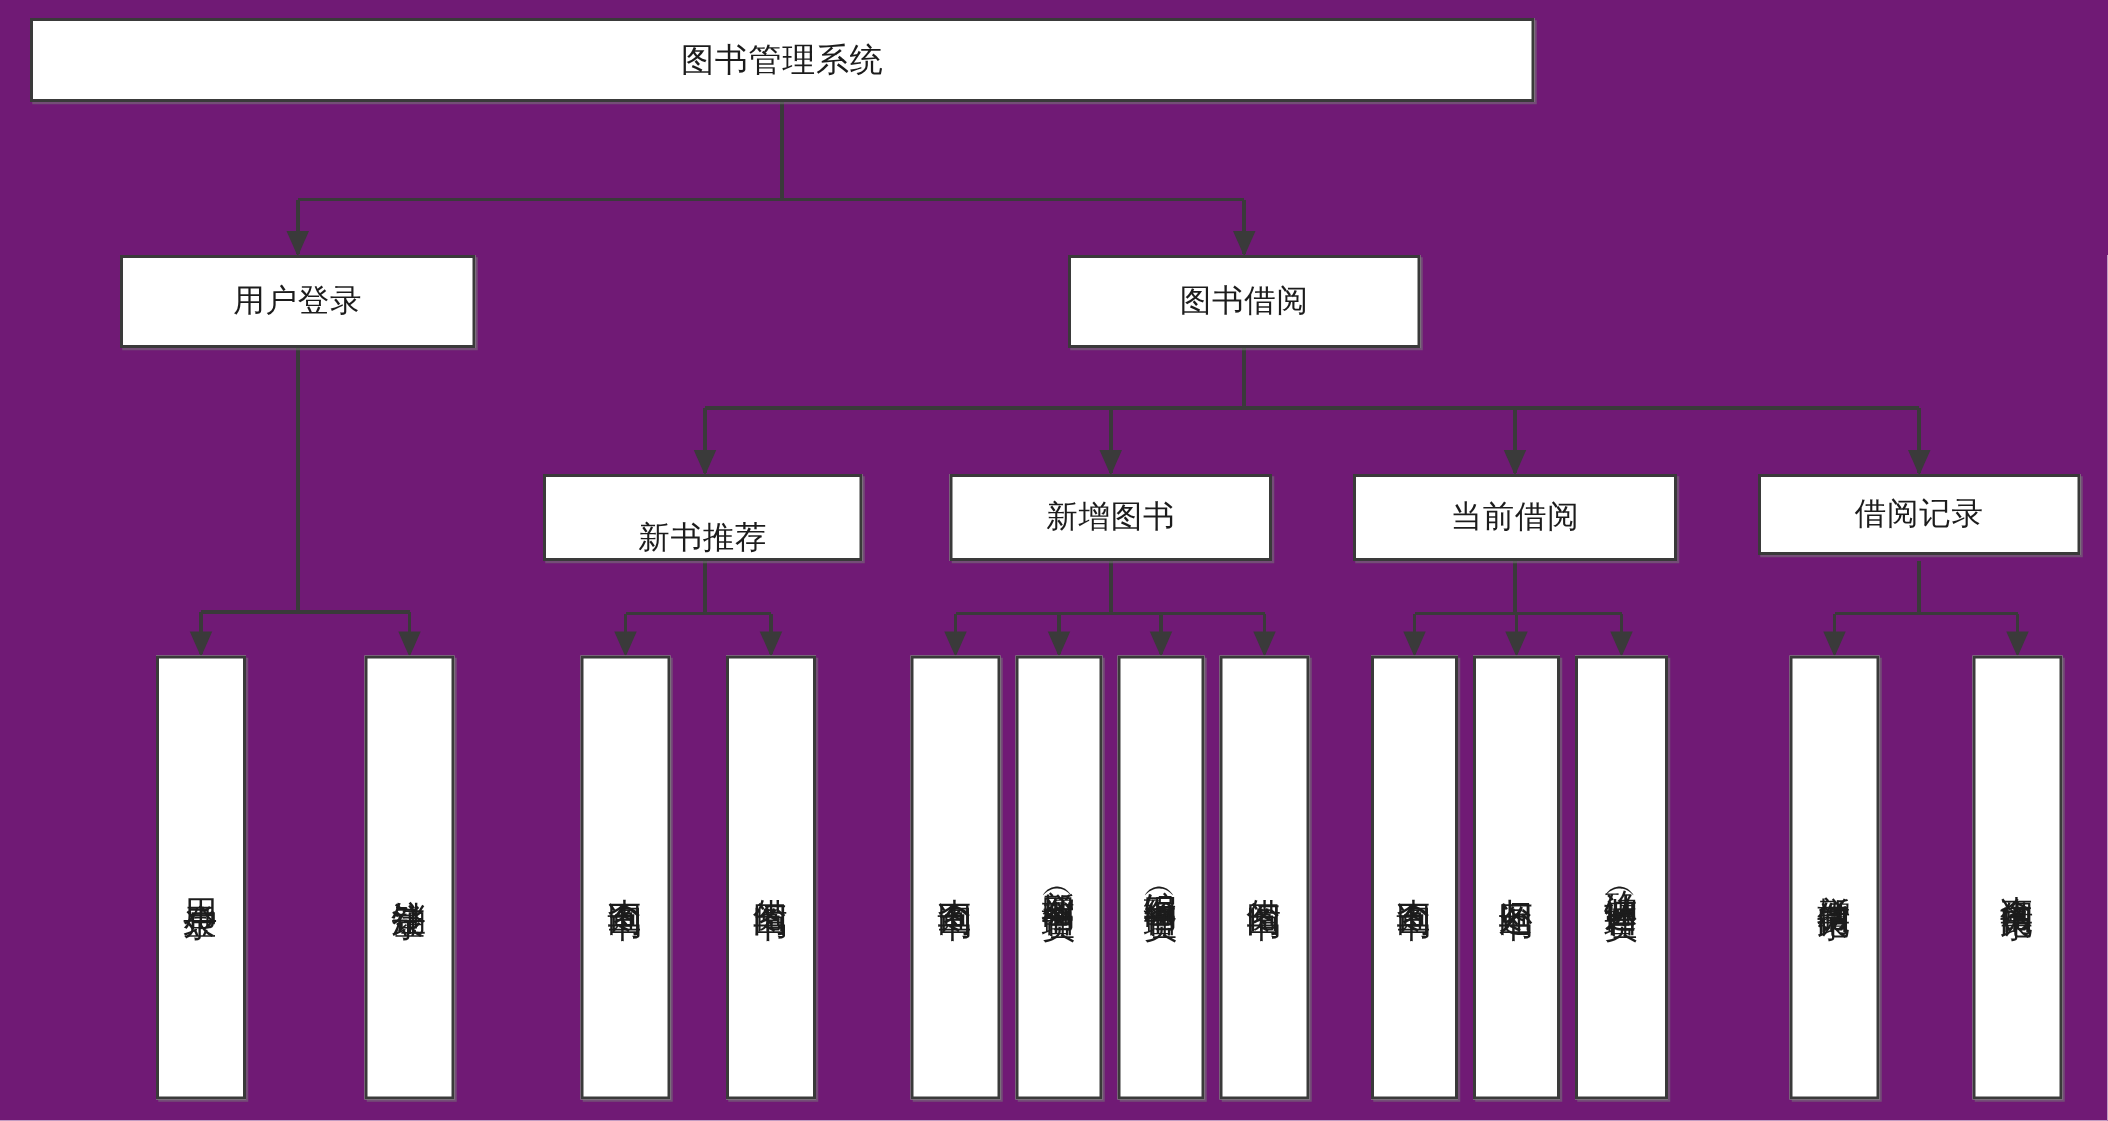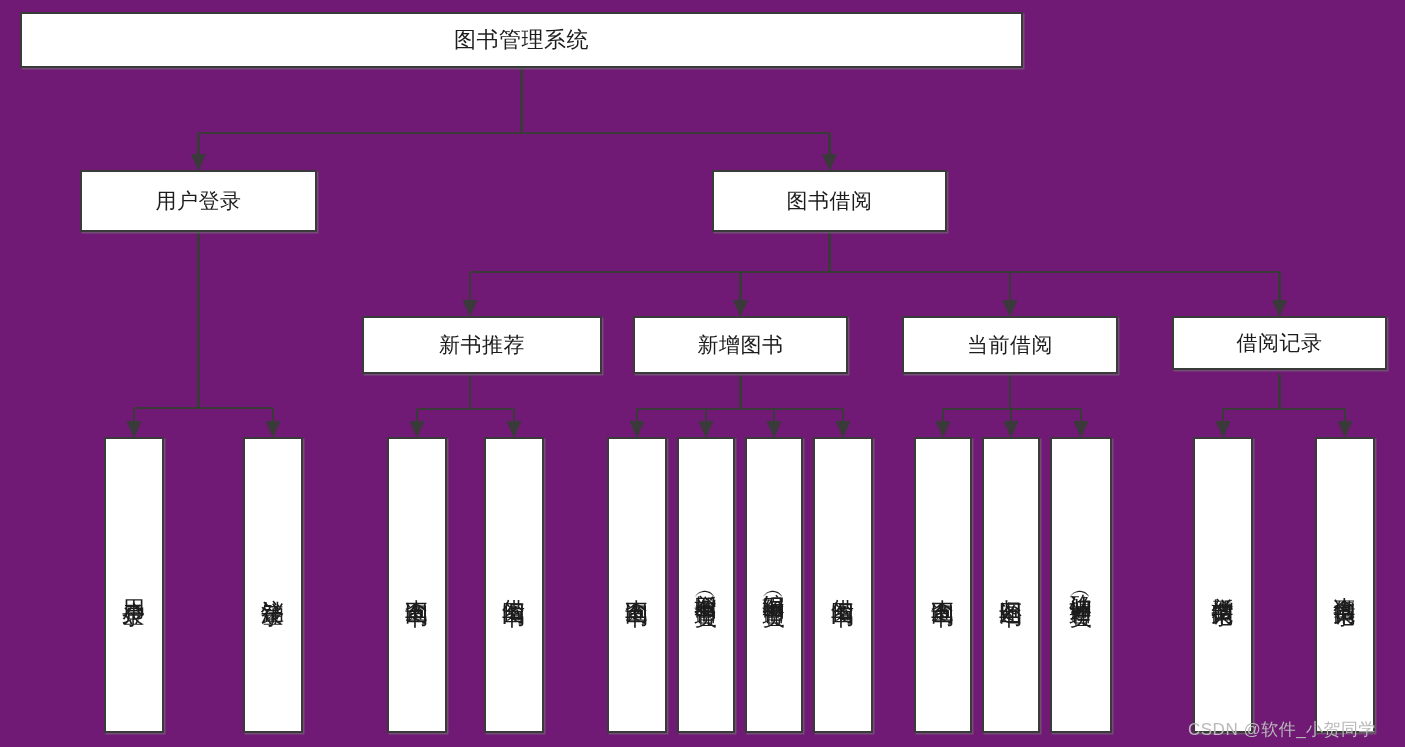--- a/index.html
+++ b/index.html
@@ -132,21 +132,21 @@
   <div id="nodes">
       <div class="node h root" style="left: 20px; top: 12px; width: 1003px; height: 56px;">
         <span class="label">图书管理系统</span>
       </div>
       <div class="node h" style="left: 80px; top: 170px; width: 237px; height: 62px;">
         <span class="label">用户登录</span>
       </div>
       <div class="node h" style="left: 712px; top: 170px; width: 235px; height: 62px;">
         <span class="label">图书借阅</span>
       </div>
-      <div class="node h" style="left: 362px; top: 316px; width: 240px; height: 58px;">
+      <div class="node h" style="left: 362px; top: 316px; width: 213px; height: 58px; align-items: flex-end;">
         <span class="label">新书推荐</span>
       </div>
       <div class="node h" style="left: 633px; top: 316px; width: 215px; height: 58px;">
         <span class="label">新增图书</span>
       </div>
       <div class="node h" style="left: 902px; top: 316px; width: 216px; height: 58px; justify-content: center;">
         <span class="label">当前借阅</span>
       </div>
       <div class="node h" style="left: 1172px; top: 316px; width: 215px; height: 54px;">
         <span class="label">借阅记录</span>
@@ -184,14 +184,13 @@
       <div class="node v narrow" style="left: 1050px; top: 437px; width: 62px; height: 296px;">
         <span class="label">确认归还（管理员）</span>
       </div>
       <div class="node v narrow" style="left: 1193px; top: 437px; width: 60px; height: 296px;">
         <span class="label">新增借阅记录</span>
       </div>
       <div class="node v narrow" style="left: 1315px; top: 437px; width: 60px; height: 296px;">
         <span class="label">查询借阅记录</span>
       </div>
     </div>
-  <div class="watermark" style="left: 1188px; top: 718px; color: rgb(185, 185, 185);">CSDN @软件_小贺同学</div>
 </div>
 
 </body></html>

